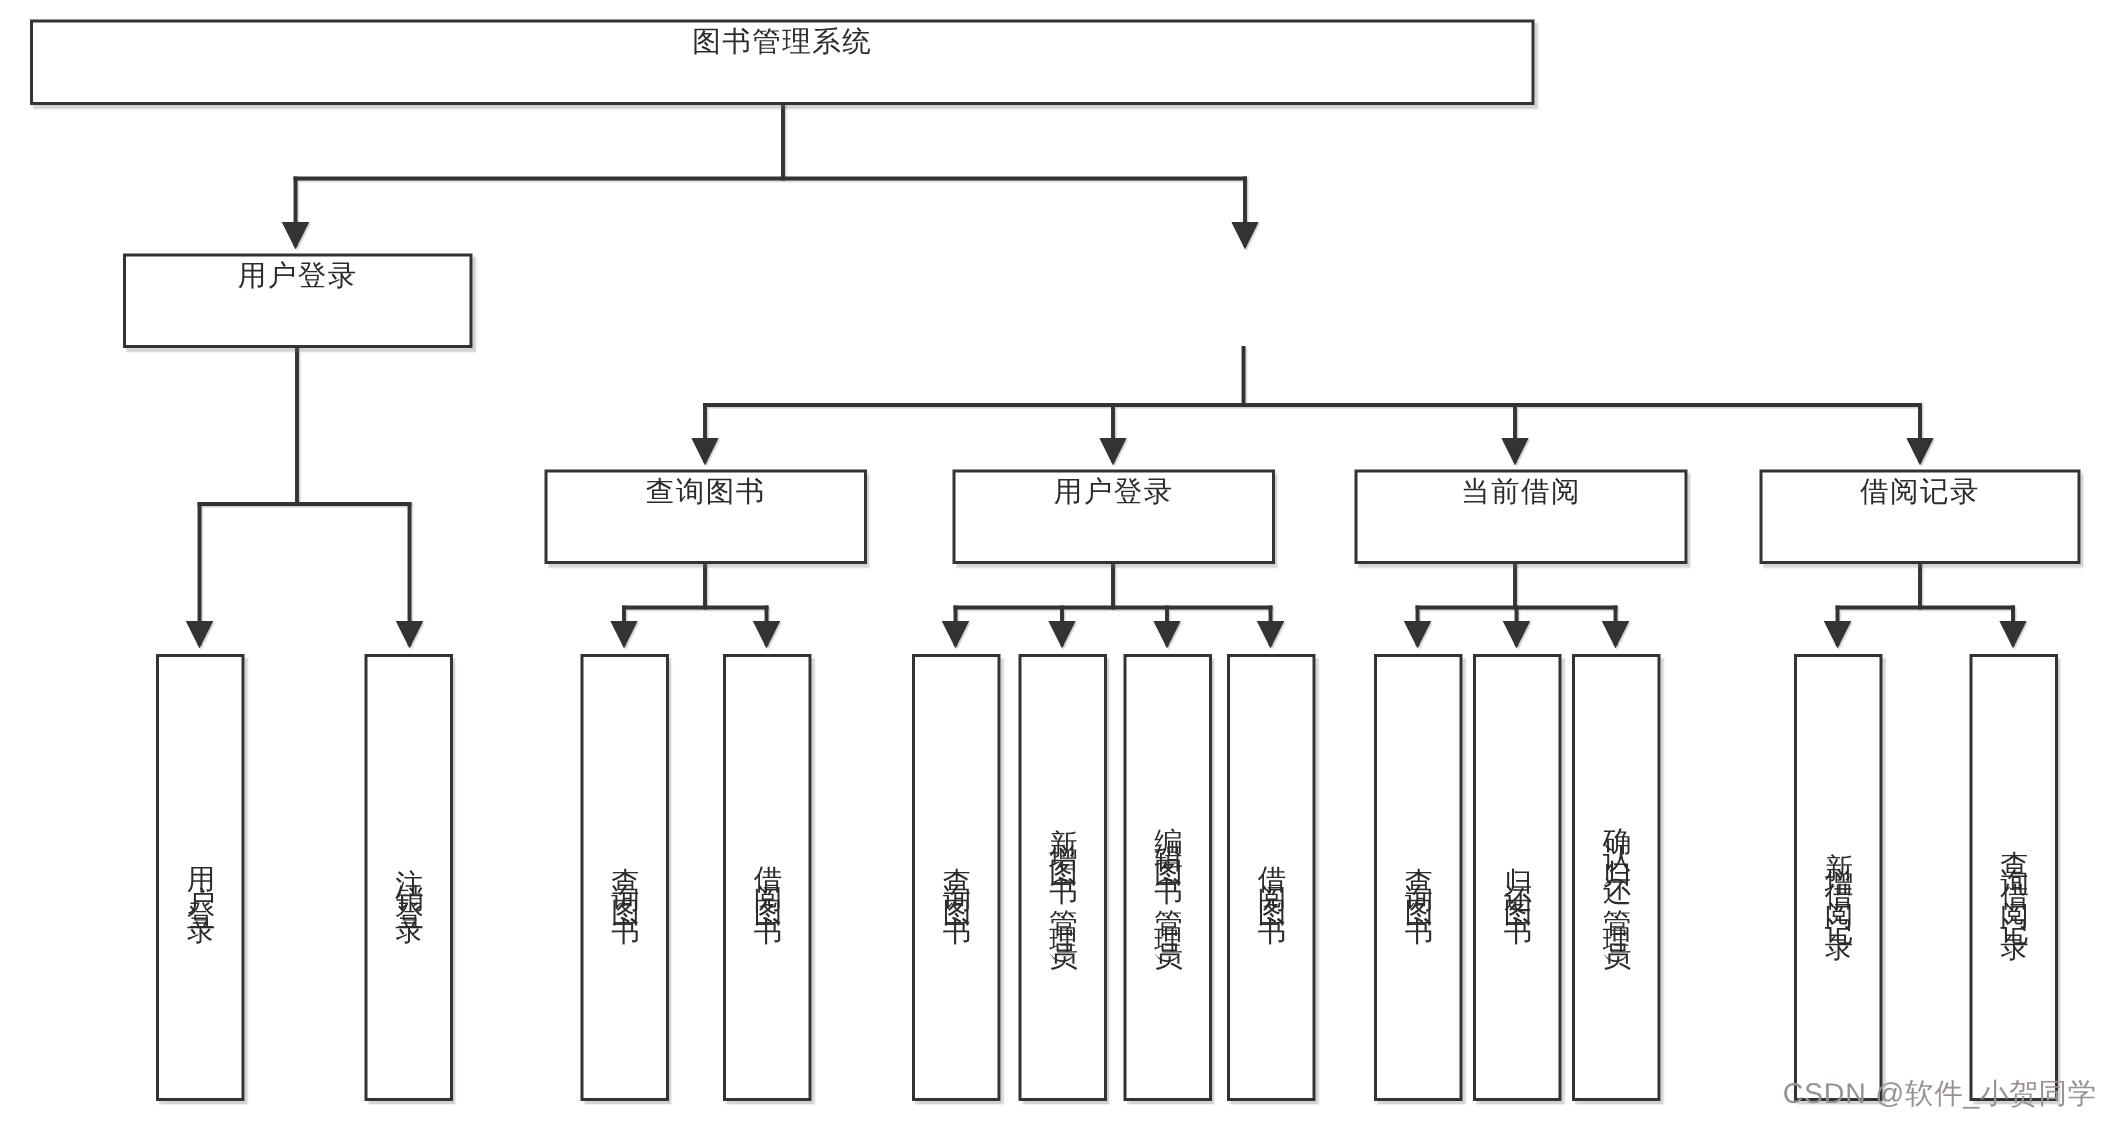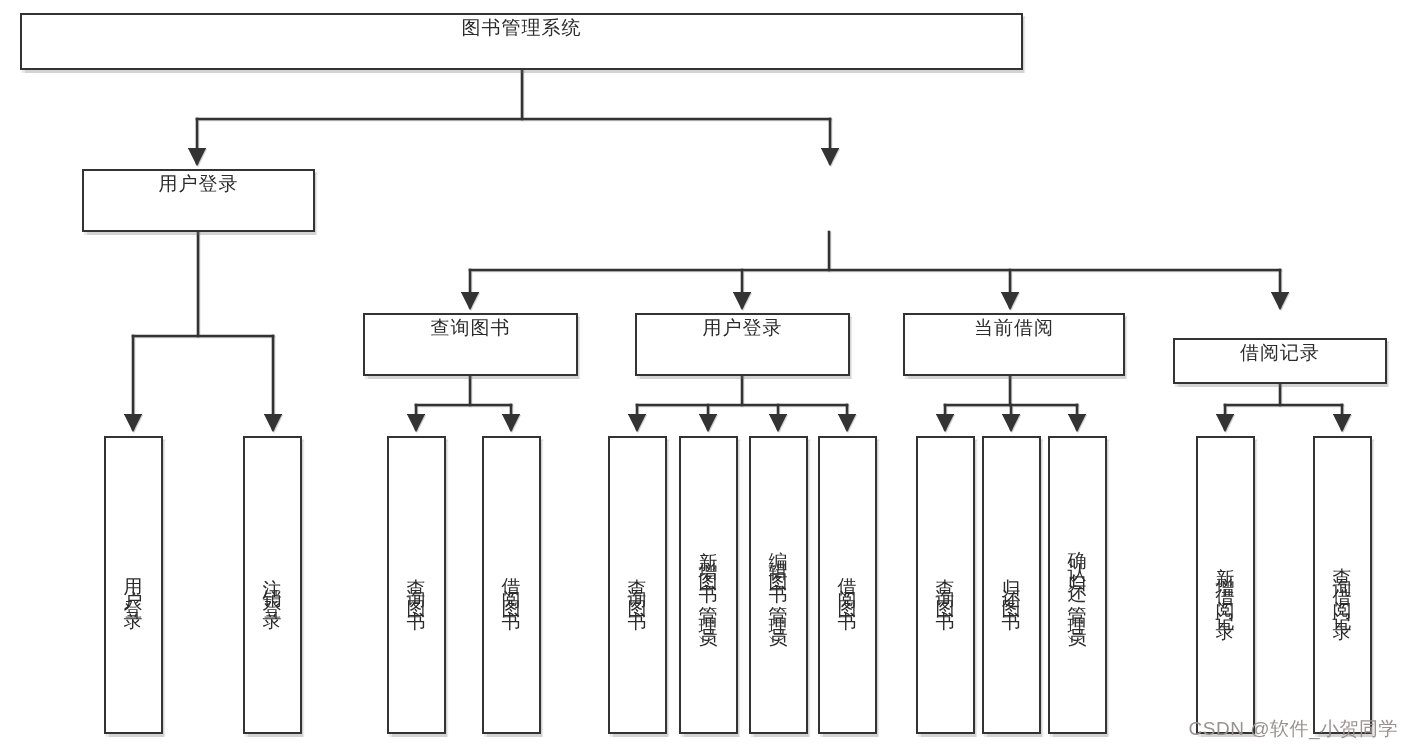--- a/index.html
+++ b/index.html
@@ -136,21 +136,21 @@
 
   <div class="node hbox" style="left:363px; top:313px; width:215px; height:63px;">
     <span>查询图书</span>
   </div>
   <div class="node hbox" style="left:635px; top:313px; width:215px; height:63px;">
     <span>用户登录</span>
   </div>
   <div class="node hbox" style="left:903px; top:313px; width:222px; height:63px;">
     <span>当前借阅</span>
   </div>
-  <div class="node hbox" style="left:1173px; top:313px; width:214px; height:46px;margin-top:25px;">
+  <div class="node hbox" style="left:1173px; top:313px; width:214px; height:63px;">
     <span>借阅记录</span>
   </div>
 
   <div class="node vbox" style="left:104px; top:436px; width:59px; height:298px;">
     <span class="vtext">用户登录</span>
   </div>
   <div class="node vbox" style="left:243px; top:436px; width:59px; height:298px;">
     <span class="vtext">注销登录</span>
   </div>
 

